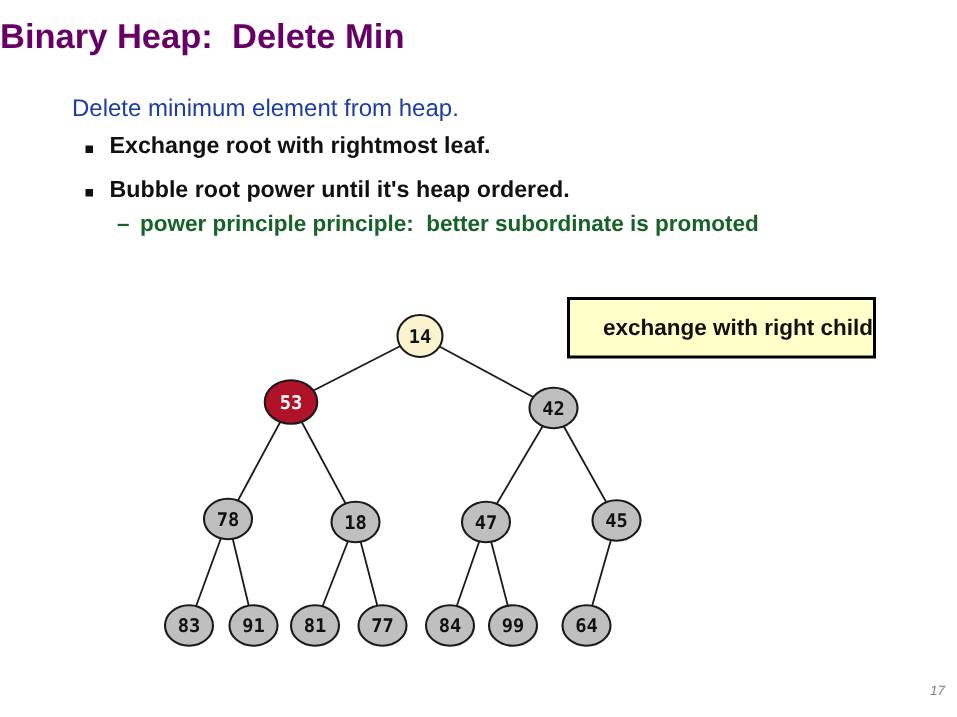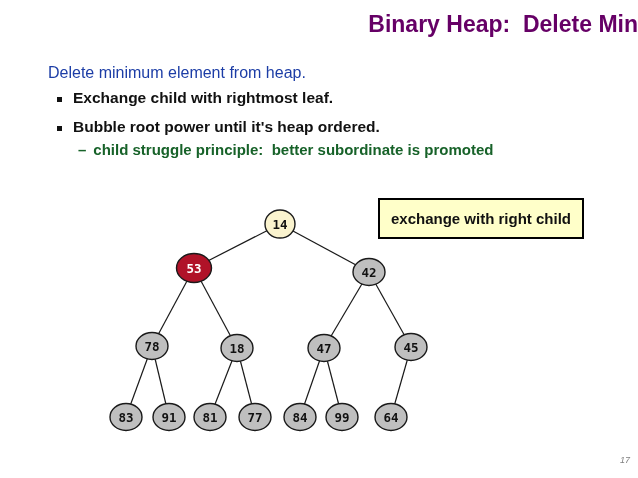--- a/index.html
+++ b/index.html
@@ -5,21 +5,21 @@
   html, body { margin: 0; padding: 0; }
   body {
     width: 638px; height: 478px;
     position: relative;
     background: #ffffff;
     overflow: hidden;
     font-family: "Liberation Sans", sans-serif;
   }
   .title {
     position: absolute; top: 11px; left: 0; width: 100%;
-    text-align: right;
+    text-align: left;
     font-size: 23px; font-weight: bold;
     color: #660066;
     white-space: pre;
   }
   .heading {
     position: absolute; top: 64px; left: 48px;
     font-size: 16px; font-weight: normal;
     color: #1C3DA6;
     white-space: pre;
   }
@@ -41,50 +41,50 @@
     font-size: 15px; font-weight: bold;
     color: #176229;
     white-space: pre;
   }
   .sub-bullet .dash { margin-right: 7px; }
   .callout {
     position: absolute; left: 378px; top: 198px;
     width: 202px; height: 37px;
     background: #FFFFC9;
     border: 2px solid #000000;
-    display: flex; align-items: center; justify-content: center;
+    display: flex; align-items: center; justify-content: flex-end;
     font-size: 15px; font-weight: bold; color: #111111;
   }
   .tree-svg { position: absolute; left: 0; top: 0; }
   .page-number {
     position: absolute; left: 600px; top: 455px; width: 30px;
     text-align: right;
     font-size: 9px; color: #808080; font-style: italic;
   }
 </style>
 </head>
 <body>
 
 <div class="title">Binary Heap:  Delete Min</div>
 
 <div class="heading">Delete minimum element from heap.</div>
 
 <div class="bullet-row b1">
   <span class="sq"></span>
-  <span>Exchange child with rightmost leaf.</span>
+  <span>Exchange root with rightmost leaf.</span>
 </div>
 
 <div class="bullet-row b2">
   <span class="sq"></span>
   <span>Bubble root power until it's heap ordered.</span>
 </div>
 
 <div class="sub-bullet">
   <span class="dash">–</span>
-  <span>child struggle principle:  better subordinate is promoted</span>
+  <span>power principle principle:  better subordinate is promoted</span>
 </div>
 
 <div class="callout">
   <span>exchange with right child</span>
 </div>
 
 <svg class="tree-svg" width="638" height="478" viewBox="0 0 638 478">
     <line x1="280" y1="224" x2="194" y2="268" stroke="#1A1A1A" stroke-width="1.2"></line>
     <line x1="280" y1="224" x2="369" y2="272" stroke="#1A1A1A" stroke-width="1.2"></line>
     <line x1="194" y1="268" x2="152" y2="346" stroke="#1A1A1A" stroke-width="1.2"></line>

